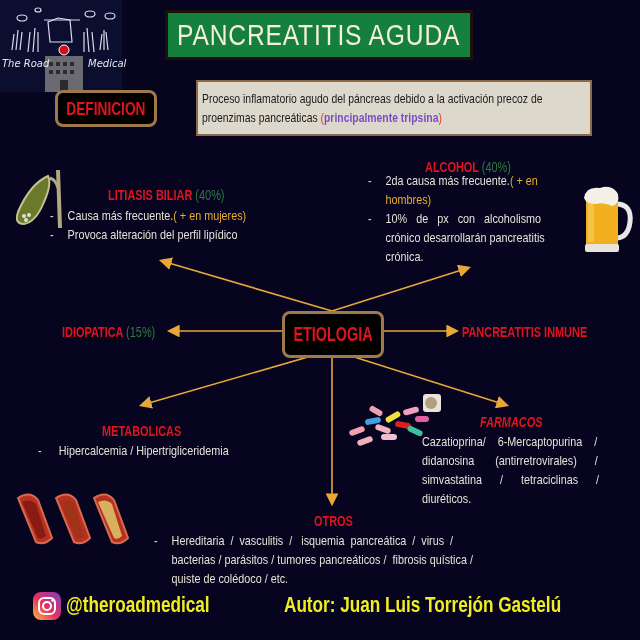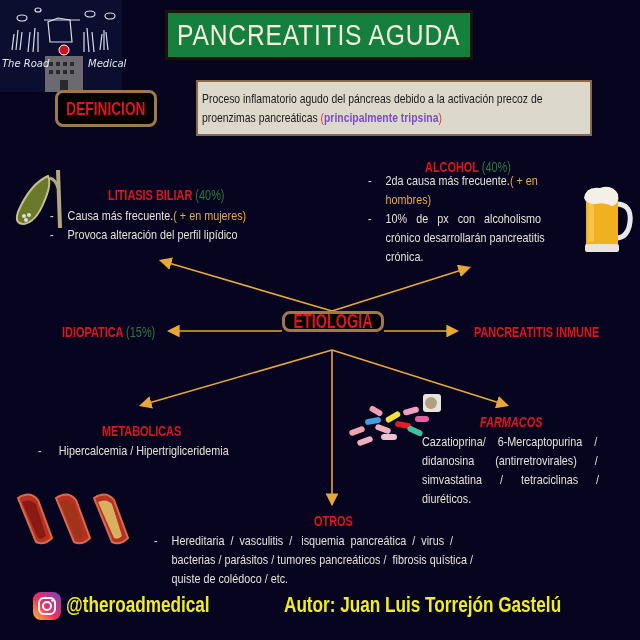--- a/index.html
+++ b/index.html
@@ -46,21 +46,21 @@
     display: flex; align-items: center; justify-content: center; 
   }
   #def-box p {
     color: #1a1a1a; font-size: 13px; line-height: 19px;
     transform: scaleX(0.8); width: 480px; flex-shrink: 0;
   }
   .paren { color: #e03a2a; }
   .purple { color: #7a4ec0; font-weight: bold; }
 
   
-  #etio { left: 282px; top: 311px; width: 102px; height: 21px; }
+  #etio { left: 282px; top: 311px; width: 102px; height: 47px; }
   #etio span { font-size: 20px; transform: scaleX(0.72); }
 
   
   .heading { color: #e0141e; font-weight: bold; font-size: 14px; white-space: nowrap; transform: scaleX(0.78); transform-origin: left top; display: inline-block; }
   .pct { color: #2f7a40; font-weight: normal; }
   .body-text { color: #e6e2d8; font-size: 13.5px; line-height: 19px; }
   .yellow { color: #e8b030; }
 
   .item { display: flex; white-space: nowrap; }
   .item .dash { width: 22px; flex-shrink: 0; }
@@ -196,21 +196,21 @@
   <rect x="4" y="14" width="32" height="52" rx="3" fill="#f0b020"></rect>
   <rect x="6" y="20" width="6" height="40" fill="#f8d060" opacity="0.6"></rect>
   <path d="M2 16 Q4 4 18 6 Q30 2 36 12 Q38 22 30 24 Q22 20 14 22 Q4 22 2 16 Z" fill="#f4f0e8"></path>
   <rect x="3" y="62" width="34" height="8" rx="2" fill="#e8e4dc"></rect>
 </svg>
 
 <div class="abs" style="left:62px; top:323px;">
   <div class="heading"><span>IDIOPATICA</span> <span class="pct">(15%)</span></div>
 </div>
 
-<div class="abs" style="left:474px; top:323px;text-align:center;">
+<div class="abs" style="left:462px; top:323px;text-align:center;">
   <div class="heading">PANCREATITIS INMUNE</div>
 </div>
 
 <div class="abs" style="left:102px; top:422px;">
   <div class="heading">METABOLICAS</div>
 </div>
 <div class="abs body-text scaled" style="left:38px; top:441px;">
   <div class="item">
       <span class="dash" style="width:26px;">-</span>
       <span>Hipercalcemia / Hipertrigliceridemia</span>

